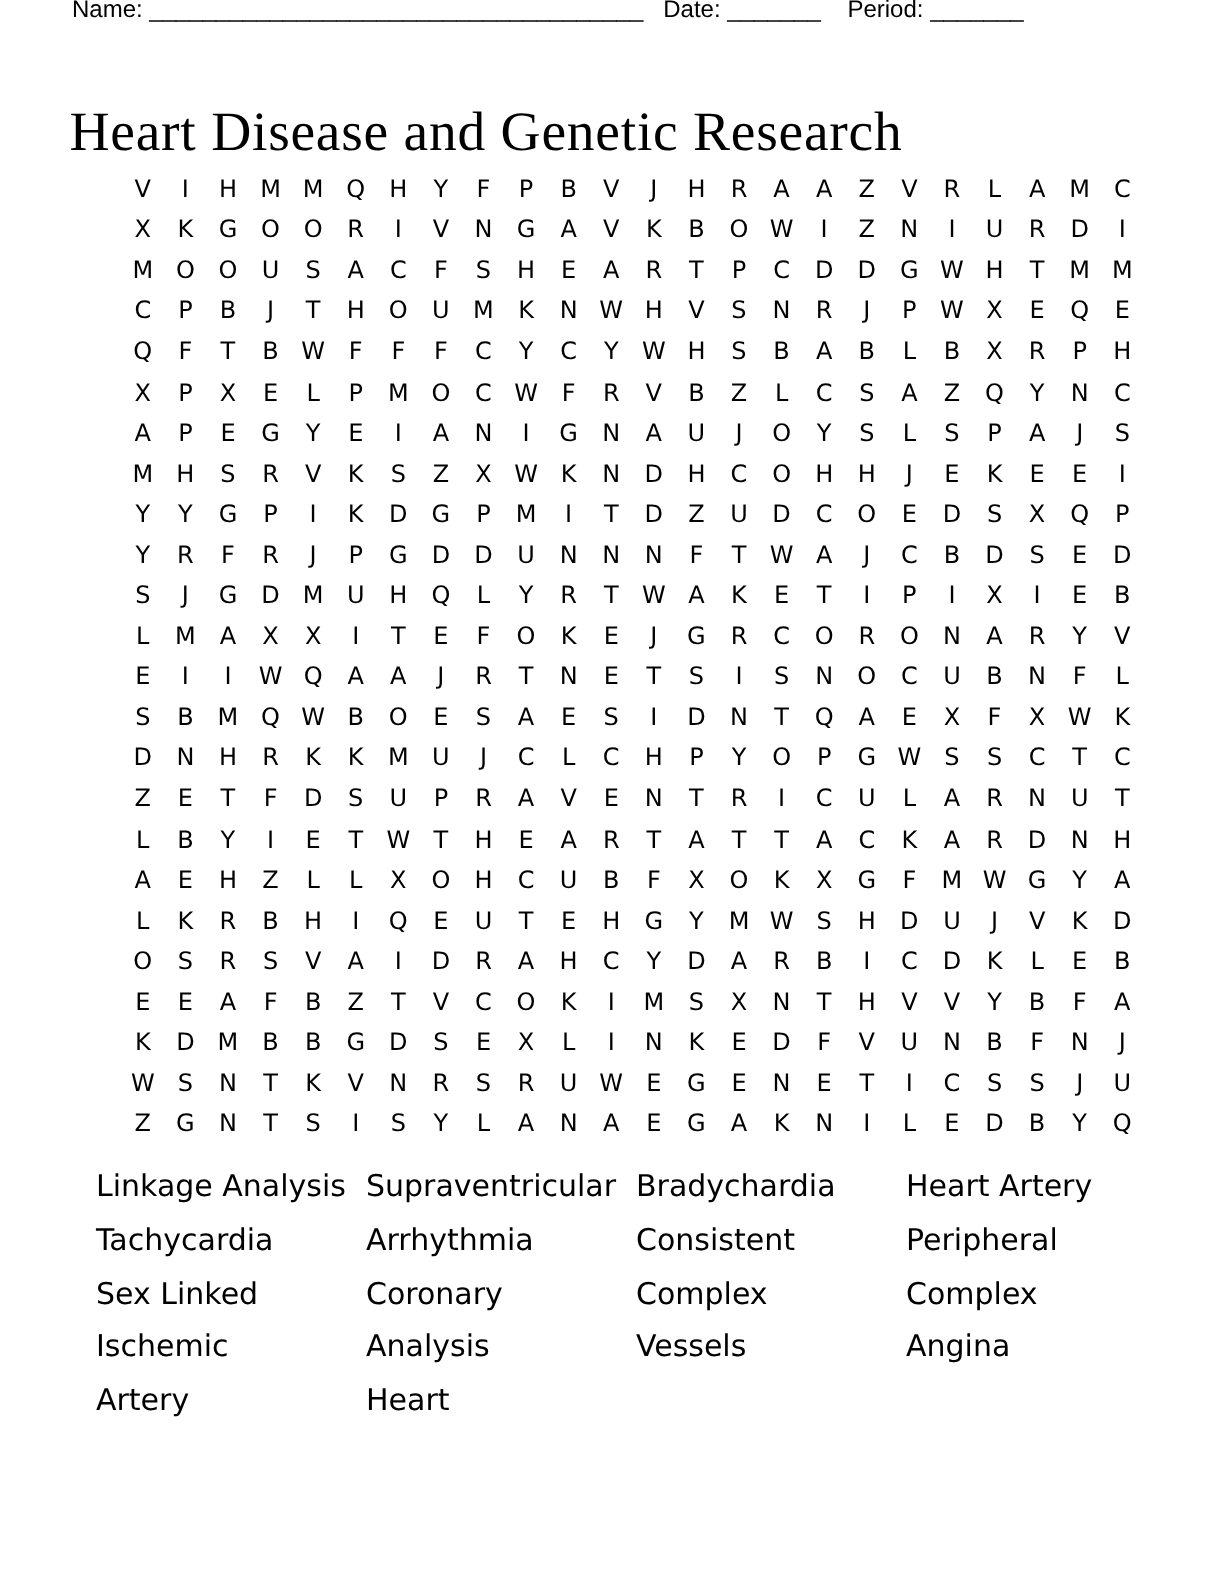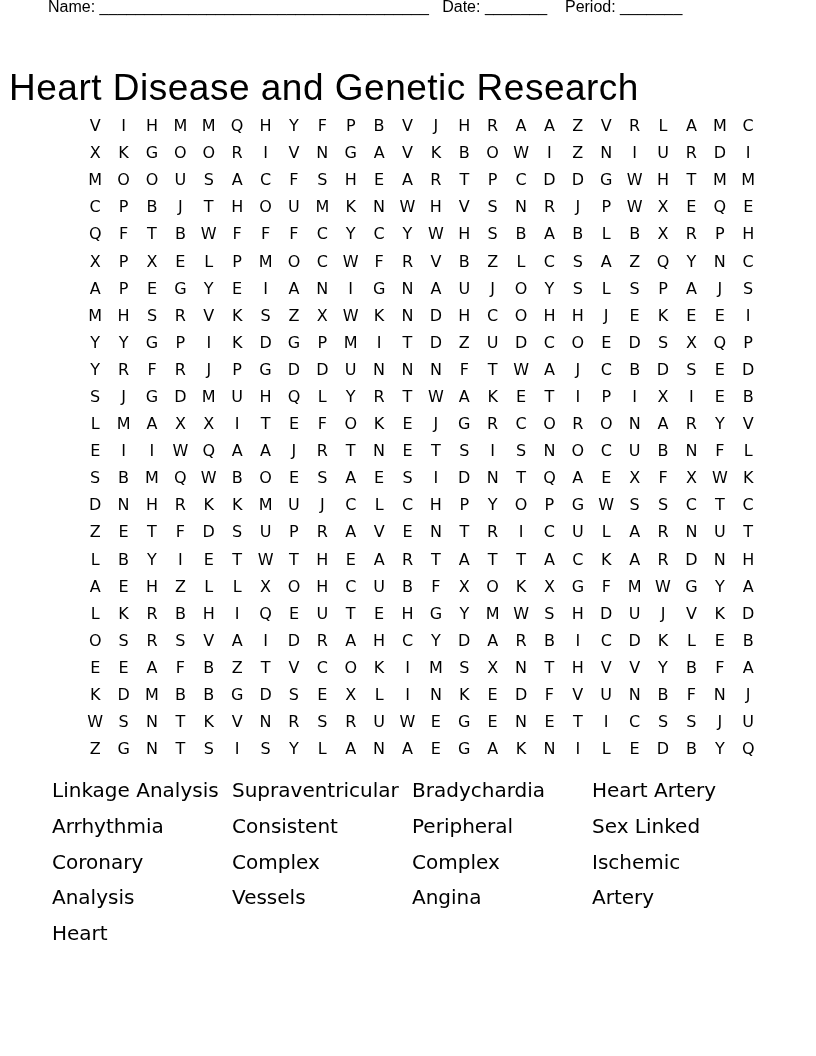--- a/index.html
+++ b/index.html
@@ -5,31 +5,31 @@
   html, body { margin: 0; padding: 0; background: #ffffff; }
   body { width: 816px; height: 1056px; position: relative; overflow: hidden; color: #000; }
   .header-line {
     position: absolute; top: -2px; left: 48px; right: 0;
     font-family: "Liberation Sans", sans-serif; font-size: 16px;
     white-space: pre;
   }
   .header-line span { display: inline-block; }
   .title {
     position: absolute; top: 42px; left: 0; width: 648px; text-align: center;
-    font-family: Liberation Sans, sans-serif; font-size: 37px; font-weight: normal;
+    font-family: Liberation Serif, serif; font-size: 37px; font-weight: normal;
     letter-spacing: 0.5px;
   }
   .grid {
     position: absolute; left: 81px; top: 112px;
     font-family: "DejaVu Sans", sans-serif; font-size: 16px;
   }
   .grid-row { display: flex; height: 27.1px; align-items: center; }
   .cell { width: 28.4px; text-align: center; }
   .words {
-    position: absolute; left: 52px; top: 778px;
+    position: absolute; left: 64px; top: 778px;
     display: grid; grid-template-columns: 180px 180px 180px 180px;
     grid-auto-rows: 35.8px;
     font-family: "DejaVu Sans", sans-serif; font-size: 20px;
   }
   .word { white-space: nowrap; }
 </style>
 </head>
 <body>
 
 <div class="header-line"><span>Name:</span> <span>_____________________________________</span>   <span>Date:</span> <span>_______</span>    <span>Period:</span> <span>_______</span></div>
@@ -661,20 +661,21 @@
       <span class="cell">Y</span>
       <span class="cell">Q</span>
     </div>
   </div>
 
 <div class="words" id="words">
     <div class="word">Linkage Analysis</div>
     <div class="word">Supraventricular</div>
     <div class="word">Bradychardia</div>
     <div class="word">Heart Artery</div>
+    <div class="word">Tachycardia</div>
     <div class="word">Arrhythmia</div>
     <div class="word">Consistent</div>
     <div class="word">Peripheral</div>
     <div class="word">Sex Linked</div>
     <div class="word">Coronary</div>
     <div class="word">Complex</div>
     <div class="word">Complex</div>
     <div class="word">Ischemic</div>
     <div class="word">Analysis</div>
     <div class="word">Vessels</div>

